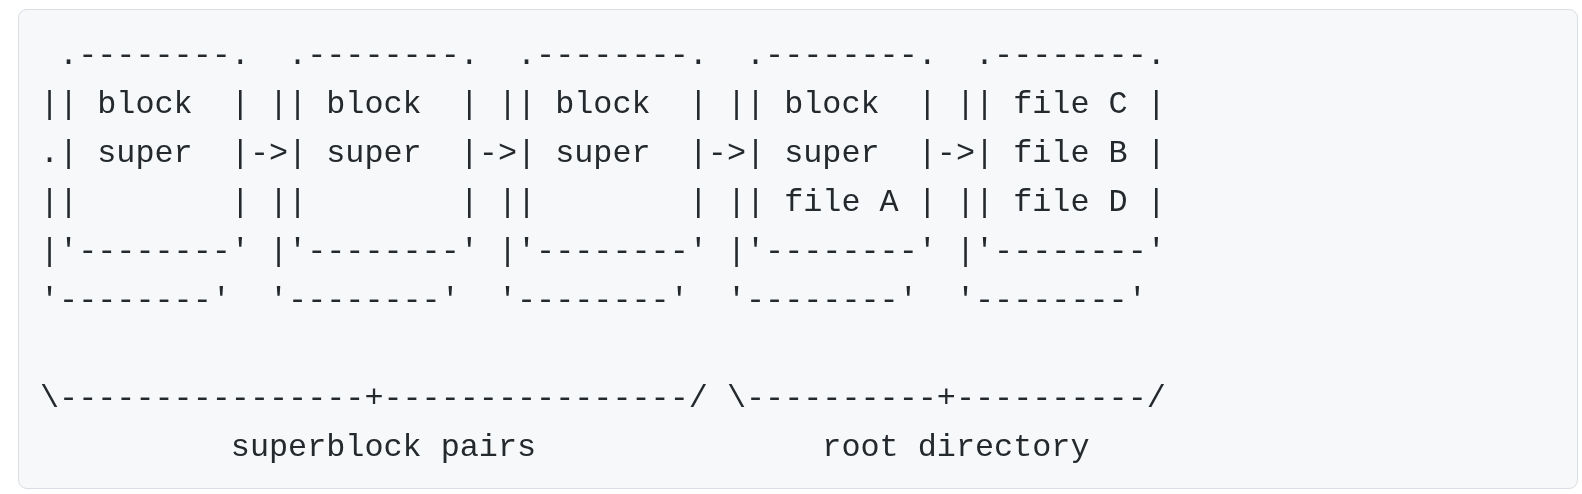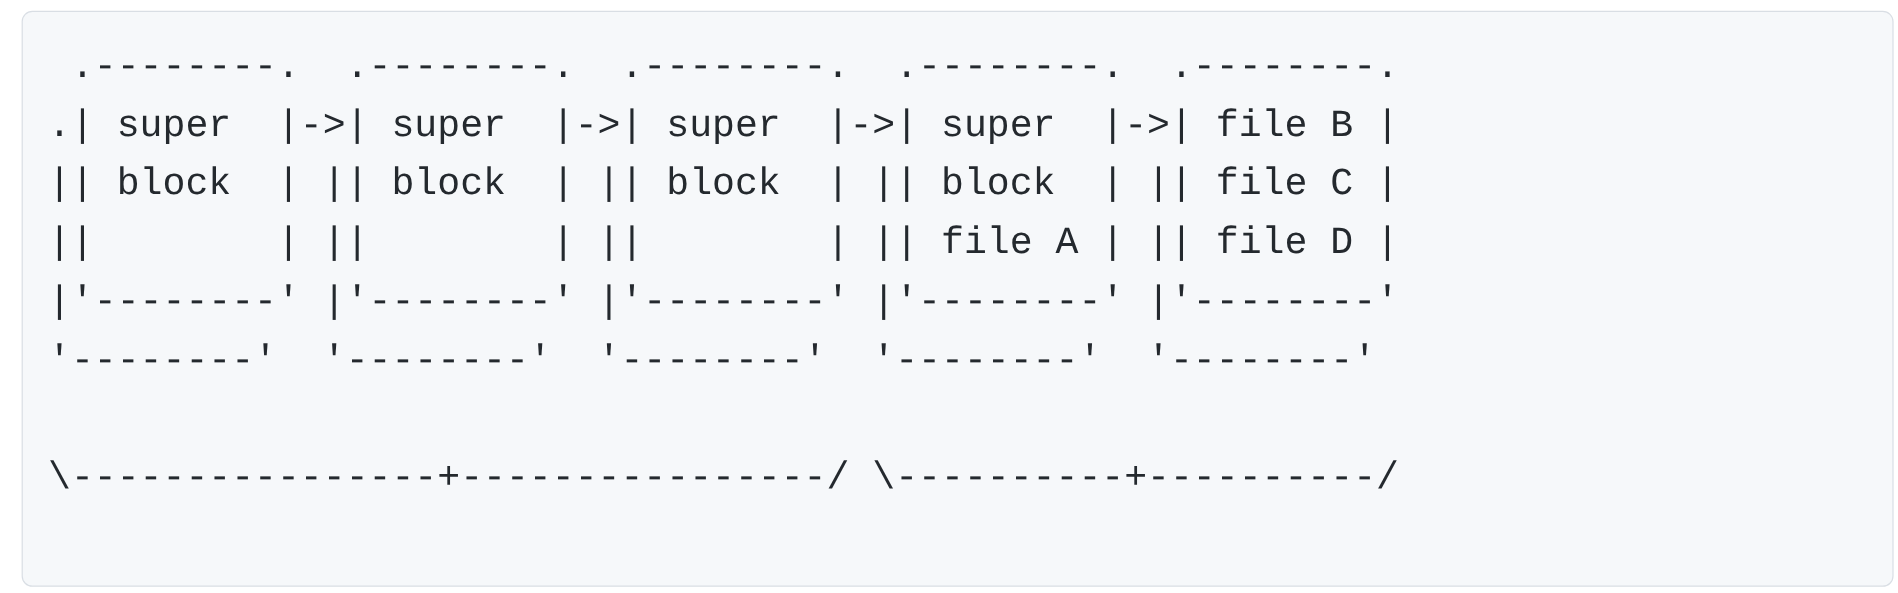--- a/index.html
+++ b/index.html
@@ -41,22 +41,23 @@
     min-height: 49px;
   }
 </style>
 </head>
 <body>
 
 <div class="page">
   <div class="codeblock">
     <div class="ascii">
       <div class="code-line"> .--------.  .--------.  .--------.  .--------.  .--------.</div>
+      <div class="code-line">|| block  | || block  | || block  | || block  | || file C |</div>
       <div class="code-line">.| super  |-&gt;| super  |-&gt;| super  |-&gt;| super  |-&gt;| file B |</div>
-      <div class="code-line">|| block  | || block  | || block  | || block  | || file C |</div>
       <div class="code-line">||        | ||        | ||        | || file A | || file D |</div>
       <div class="code-line">|'--------' |'--------' |'--------' |'--------' |'--------'</div>
       <div class="code-line">'--------'  '--------'  '--------'  '--------'  '--------'</div>
       <div class="code-line"></div>
       <div class="code-line">\----------------+----------------/ \----------+----------/</div>
+      <div class="code-line">          superblock pairs               root directory</div>
     </div>
   </div>
 </div>
 
 </body></html>

